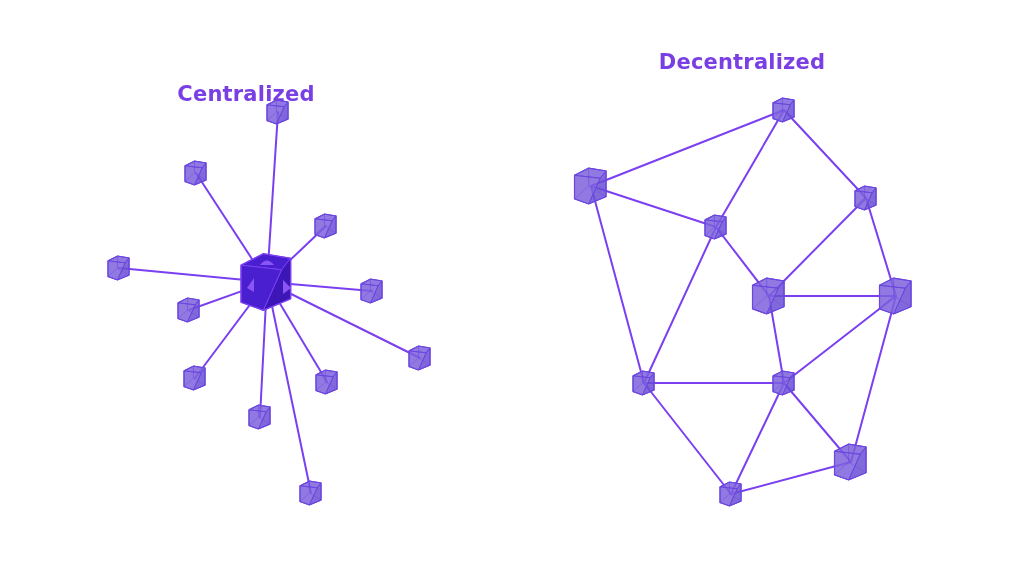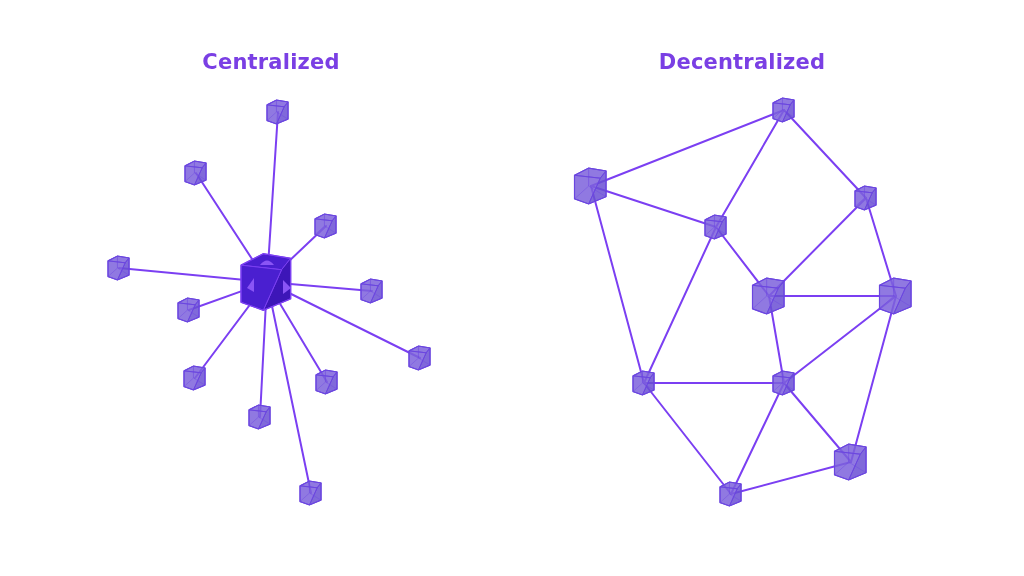--- a/index.html
+++ b/index.html
@@ -3,21 +3,21 @@
   <meta charset="utf-8">
   <style>
     html, body { margin: 0; padding: 0; background: #ffffff; }
     body { width: 1024px; height: 576px; position: relative; overflow: hidden; font-family: "DejaVu Sans", sans-serif; }
     .title { position: absolute; top: 50px; font-size: 21px; font-weight: 600; color: #7a3fe4; letter-spacing: 0.2px; transform: translateX(-50%); white-space: nowrap; }
     #canvas { position: absolute; left: 0; top: 0; }
   </style>
 </head>
 <body>
 
-<div class="title" id="t1" style="left: 271px;">Centralized</div>
+<div class="title" id="t1" style="left: 246px; margin-top: 32px;">Centralized</div>
 <div class="title" id="t2" style="left: 742px;">Decentralized</div>
 
 <svg id="canvas" width="1024" height="576" viewBox="0 0 1024 576" xmlns="http://www.w3.org/2000/svg">
   <g id="central-edges">
       <line x1="267" y1="282" x2="278" y2="112" stroke="#7b3ff2" stroke-width="2" stroke-linecap="round"></line>
       <line x1="267" y1="282" x2="196" y2="173" stroke="#7b3ff2" stroke-width="2" stroke-linecap="round"></line>
       <line x1="267" y1="282" x2="326" y2="226" stroke="#7b3ff2" stroke-width="2" stroke-linecap="round"></line>
       <line x1="267" y1="282" x2="119" y2="268" stroke="#7b3ff2" stroke-width="2" stroke-linecap="round"></line>
       <line x1="267" y1="282" x2="189" y2="310" stroke="#7b3ff2" stroke-width="2" stroke-linecap="round"></line>
       <line x1="267" y1="282" x2="372" y2="291" stroke="#7b3ff2" stroke-width="2" stroke-linecap="round"></line>

